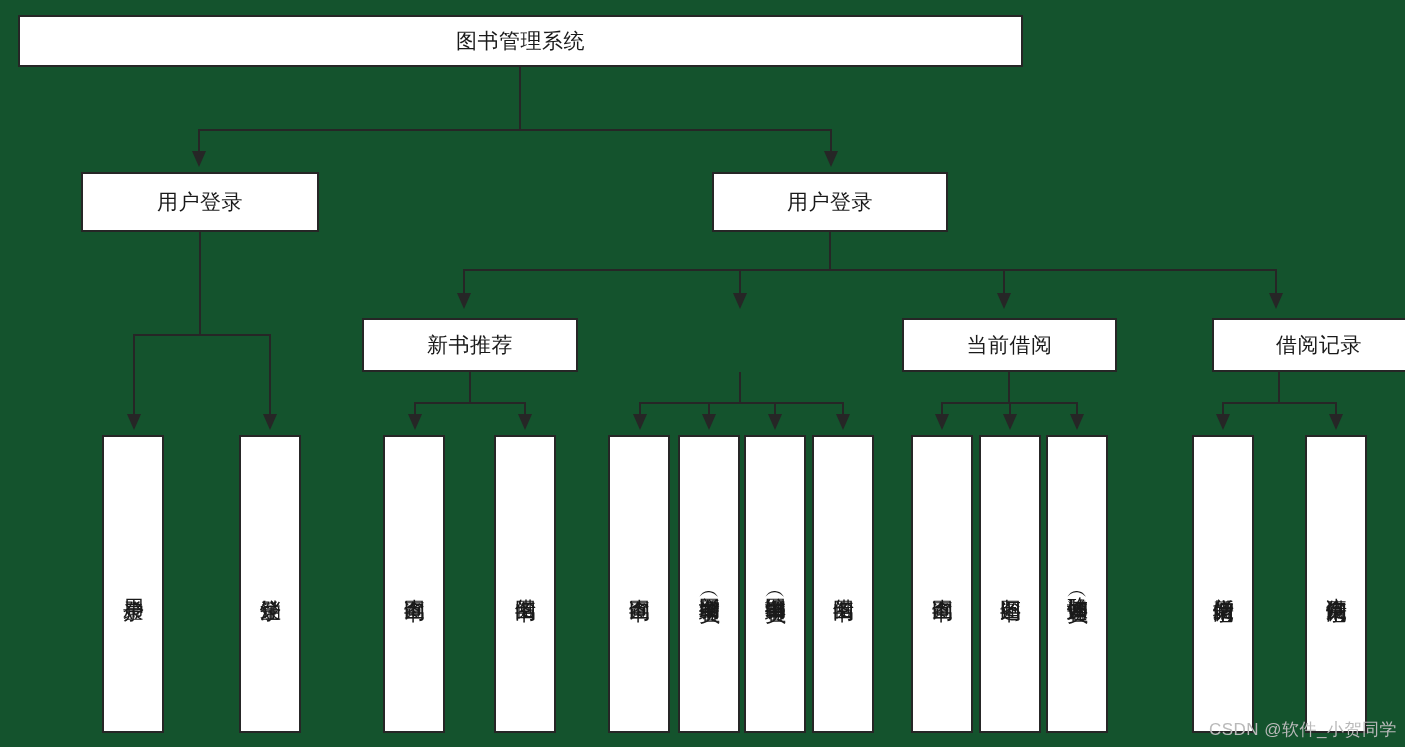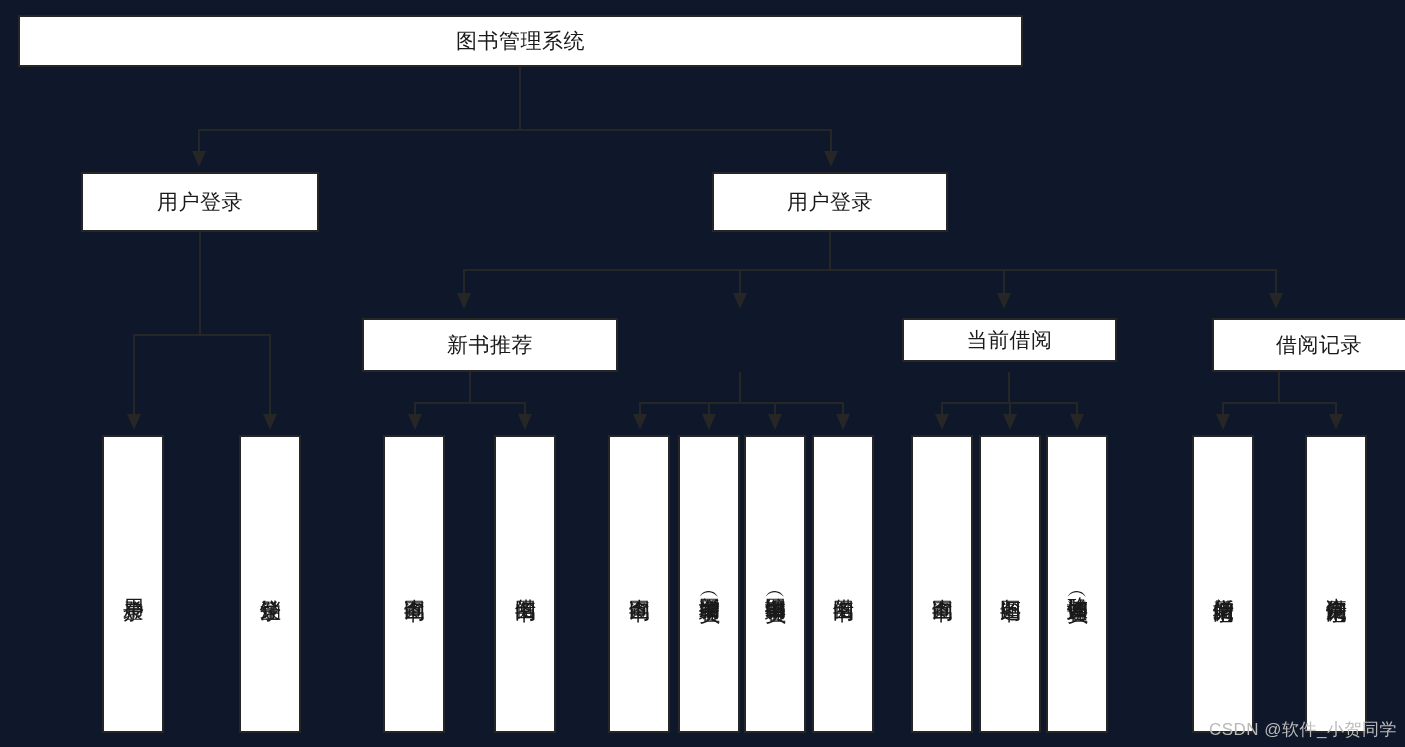--- a/index.html
+++ b/index.html
@@ -4,21 +4,21 @@
 <style>
   html, body {
     margin: 0;
     padding: 0;
     background: #ffffff;
   }
   #canvas {
     position: relative;
     width: 1405px;
     height: 747px;
-    background: #0f172a;
+    background: #14532d;
     font-family: "Liberation Sans", "DejaVu Sans", sans-serif;
     overflow: hidden;
   }
   .node {
     position: absolute;
     box-sizing: border-box;
     border: 2px solid #262626;
     background: #ffffff;
     display: flex;
     align-items: center;
@@ -113,24 +113,24 @@
   <div class="hline" style="left:463px; top:269px; width:814px; height:2px;"></div>
   <div class="vline" style="left:463px; top:269px; width:2px; height:26px;"></div>
   <div class="arrow" style="left:457px; top:293px;"></div>
   <div class="vline" style="left:739px; top:269px; width:2px; height:26px;"></div>
   <div class="arrow" style="left:733px; top:293px;"></div>
   <div class="vline" style="left:1003px; top:269px; width:2px; height:26px;"></div>
   <div class="arrow" style="left:997px; top:293px;"></div>
   <div class="vline" style="left:1275px; top:269px; width:2px; height:26px;"></div>
   <div class="arrow" style="left:1269px; top:293px;"></div>
 
-  <div class="node" style="left:362px; top:318px; width:256px; height:54px;">
+  <div class="node" style="left:362px; top:318px; width:216px; height:54px;">
     <span class="node-label">新书推荐</span>
   </div>
-  <div class="node" style="left:902px; top:318px; width:215px; height:44px;">
+  <div class="node" style="left:902px; top:318px; width:215px; height:54px;">
     <span class="node-label">当前借阅</span>
   </div>
   <div class="node" style="left:1172px; top:318px; width:214px; height:54px;margin-left:40px;">
     <span class="node-label">借阅记录</span>
   </div>
 
   <div class="vline" style="left:469px; top:372px; width:2px; height:32px;"></div>
   <div class="hline" style="left:414px; top:402px; width:112px; height:2px;"></div>
   <div class="vline" style="left:414px; top:402px; width:2px; height:14px;"></div>
   <div class="arrow" style="left:408px; top:414px;"></div>

